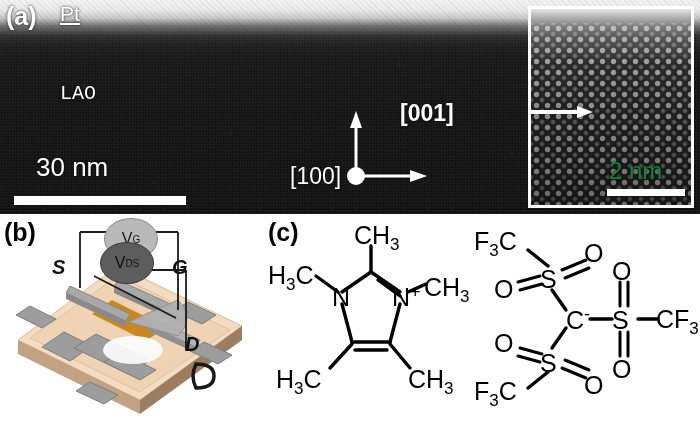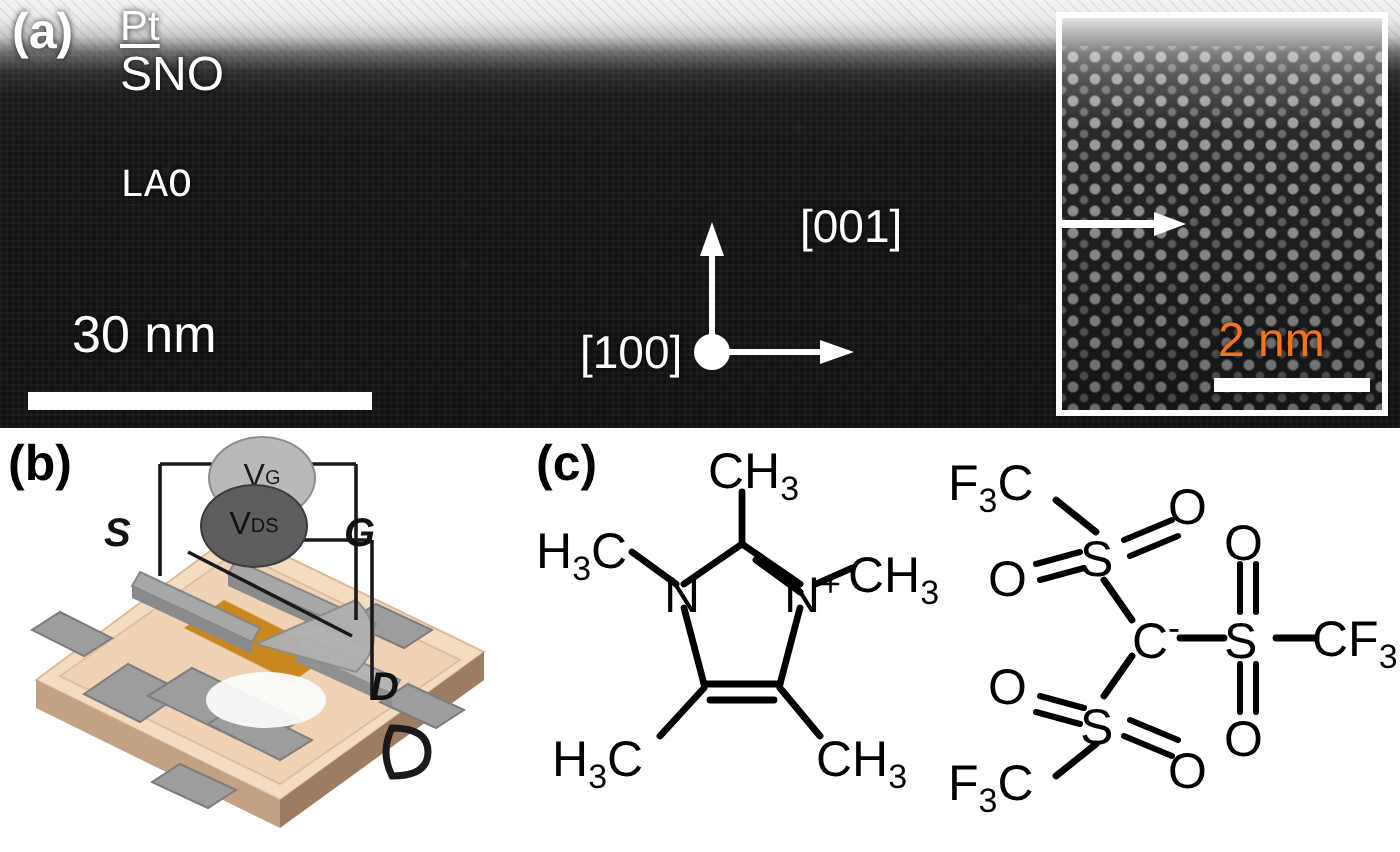--- a/index.html
+++ b/index.html
@@ -34,39 +34,39 @@
   #label-sno{left:60px;top:26px;font-size:24px;}
   #label-lao{left:60px;top:84px;font-size:20px;font-family:Liberation Mono, monospace;}
 
   #scalebar-20nm-text{left:36px;top:154px;font-size:26px;}
   #scalebar-20nm-bar{position:absolute;left:14px;top:196px;width:172px;height:9px;background:#fff;}
 
   
   #axes{position:absolute;left:290px;top:98px;width:200px;height:110px;}
   .ax-txt{position:absolute;color:#fff;font-size:23px;white-space:nowrap;
       text-shadow:0 0 3px rgba(0,0,0,.8);}
-  #axis-001-label{left:110px;top:2px;}
+  #axis-001-label{left:110px;top:2px;font-weight:bold;}
   #axis-010-label{left:112px;top:65px;}
   #axis-100-label{left:0px;top:65px;text-align:right;}
 
   
   #inset{position:absolute;left:528px;top:6px;width:166px;height:202px;
       border:3px solid #fff;box-sizing:border-box;overflow:hidden;background:#111;}
   .inset-bg{position:absolute;inset:0;
       background:linear-gradient(to bottom,#d8d8d8 0px,#9a9a9a 8px,#5a5a5a 18px,#3a3a3a 30px,#2a2a2a 55px,#232323 100px,#1e1e1e 196px);}
   .lattice{position:absolute;left:0;top:14px;right:0;bottom:0;opacity:.85;
       background-image:
         radial-gradient(circle,rgba(235,235,235,.70) 0 2.2px,transparent 3.2px),
         radial-gradient(circle,rgba(215,215,215,.45) 0 1.6px,transparent 2.6px);
       background-size:11px 11px,11px 11px;
       background-position:0 0,5.5px 5.5px;}
   .lattice-fade{position:absolute;inset:0;
       background:linear-gradient(to bottom,rgba(255,255,255,.30),rgba(0,0,0,0) 28%,rgba(0,0,0,.30) 100%);}
   #inset-arrow{position:absolute;left:0px;top:96px;width:64px;height:14px;}
-  #inset-scale-text{position:absolute;left:78px;top:148px;color:#f97316;font-size:24px;
+  #inset-scale-text{position:absolute;left:78px;top:148px;color:#15803d;font-size:24px;
       text-shadow:0 0 3px rgba(0,0,0,.8);}
   #inset-scale-bar{position:absolute;left:76px;top:180px;width:78px;height:7px;background:#fff;}
 
   
   #panel-b{position:absolute;left:0;top:214px;width:258px;height:212px;background:#fff;overflow:hidden;}
   #label-b{position:absolute;left:4px;top:4px;font-size:25px;font-weight:bold;color:#000;}
   .bl{position:absolute;font-size:20px;font-weight:bold;color:#111;font-style:italic;}
   #term-s{left:52px;top:42px;}
   #term-g{left:172px;top:42px;}
   #term-d{left:185px;top:119px;}
@@ -89,21 +89,20 @@
 </head>
 <body>
 
 <div id="panel-a">
   <div class="tem-bg"></div>
   <div class="tem-noise"></div>
   <div class="tem-grain"></div>
 
   <div class="tem-label" id="label-a">(a)</div>
   <div class="tem-label" id="label-pt">Pt</div>
-  <div class="tem-label" id="label-sno">SNO</div>
   <div class="tem-label" id="label-lao">LAO</div>
 
   <div class="tem-label" id="scalebar-20nm-text">30 nm</div>
   <div id="scalebar-20nm-bar"></div>
 
   <div id="axes">
     <svg width="200" height="110" class="molsvg">
       <line x1="66" y1="78" x2="66" y2="24" stroke="#fff" stroke-width="3"></line>
       <polygon points="66,13 60,30 72,30" fill="#fff"></polygon>
       <line x1="66" y1="78" x2="126" y2="78" stroke="#fff" stroke-width="3"></line>

